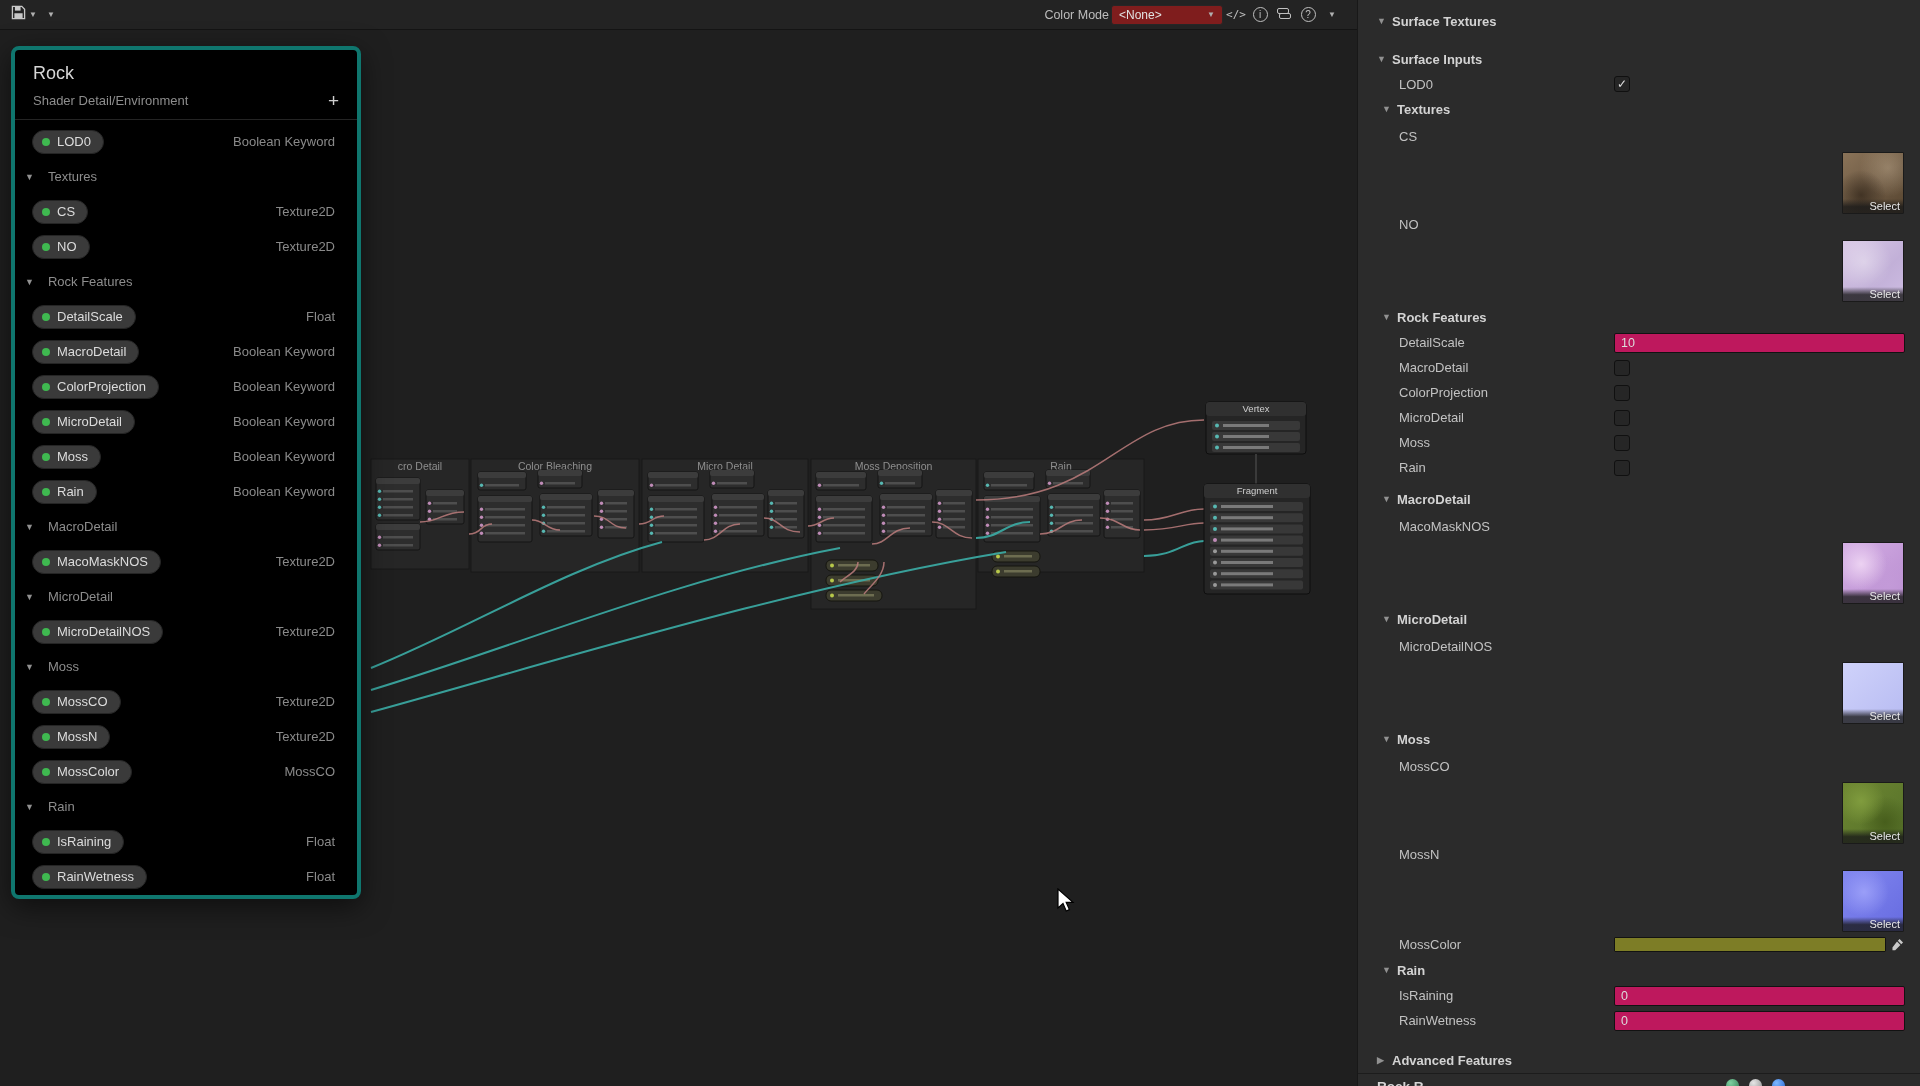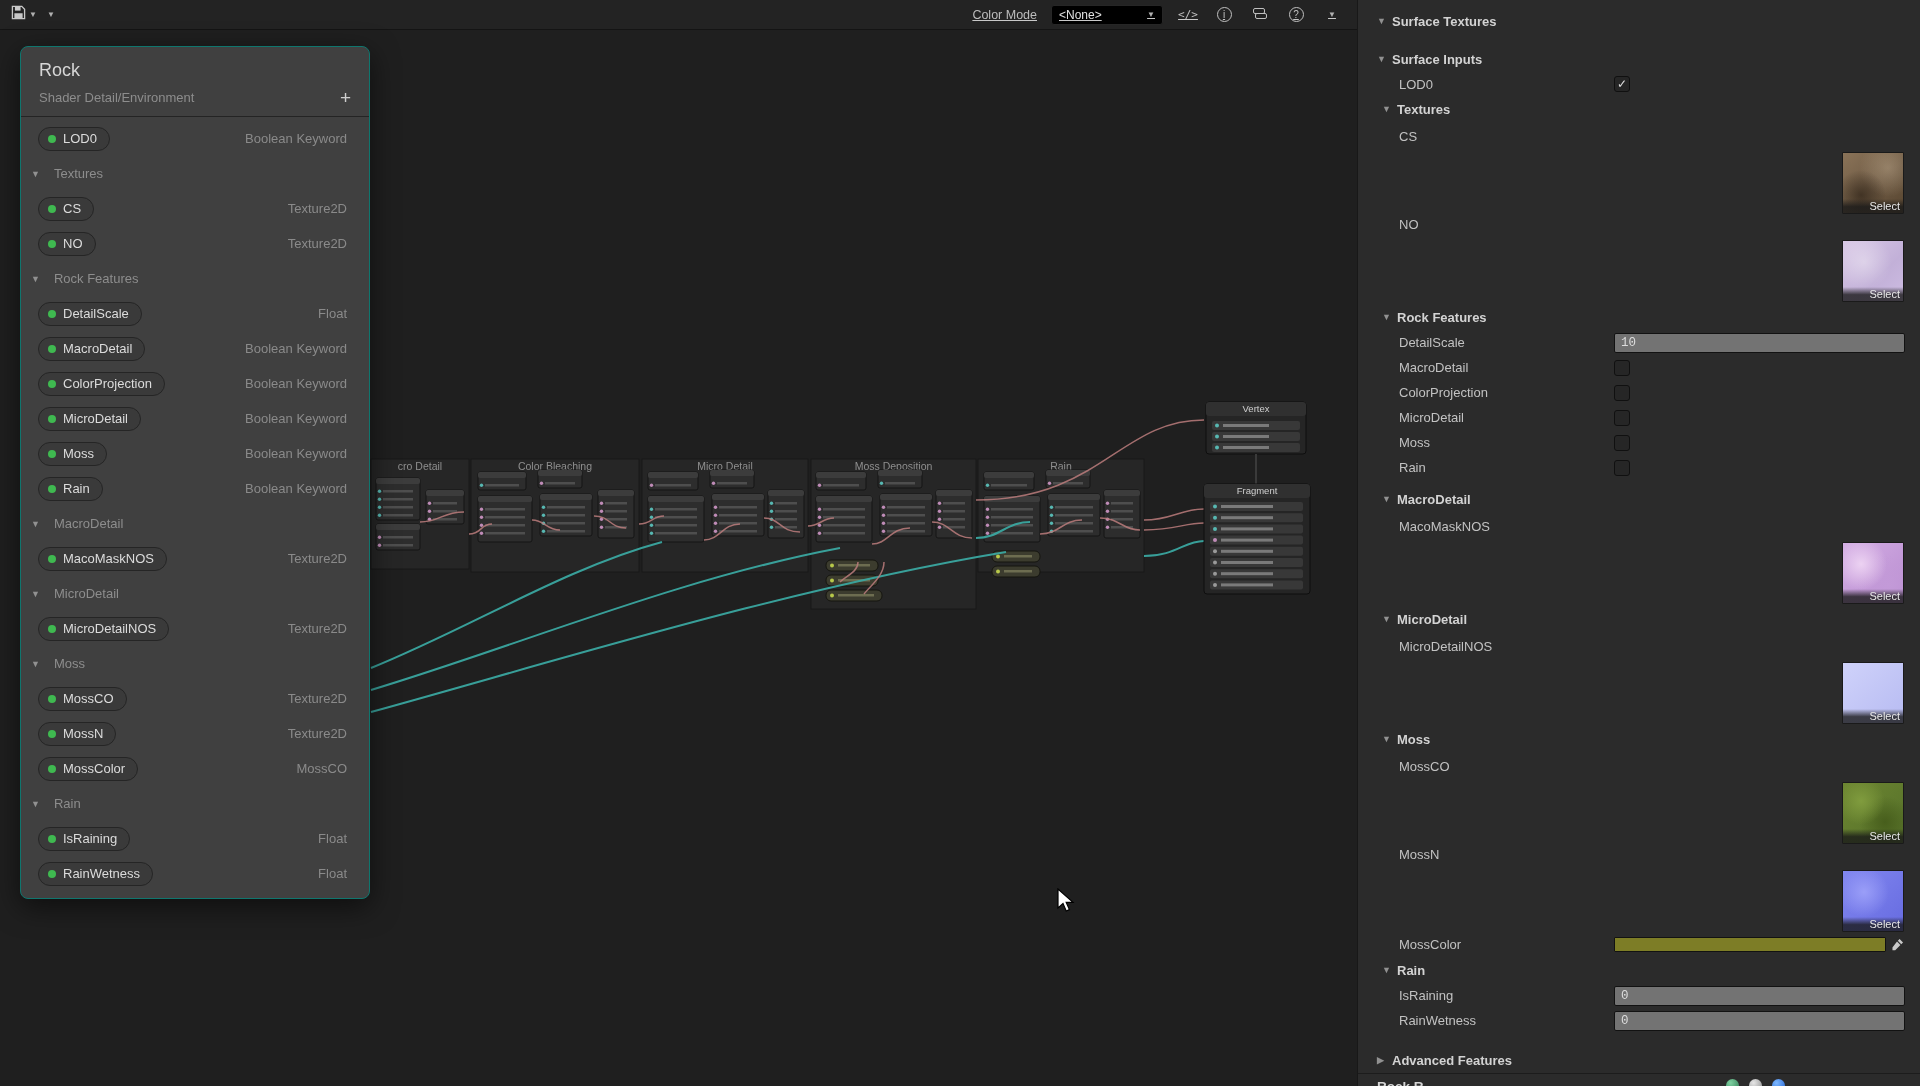--- a/index.html
+++ b/index.html
@@ -8,33 +8,33 @@
   .app{position:relative;width:1920px;height:1086px;}
 
   
   .graph-region{position:absolute;left:0;top:0;width:1357px;height:1086px;background:#1f1f1f;overflow:hidden;}
   #graph-svg{position:absolute;left:0;top:0;}
 
   
   .toolbar{position:absolute;left:0;top:0;width:1357px;height:30px;background:#232323;border-bottom:1px solid #141414;display:flex;align-items:center;padding:0 14px 0 6px;z-index:5;}
   .tb-btn{display:flex;align-items:center;gap:3px;padding:2px 5px;border-radius:3px;color:#c4c4c4;cursor:pointer;}
   .caret{font-size:8px;color:#b0b0b0;}
-  .tb-right{margin-left:auto;display:flex;align-items:center;gap:14px;text-decoration:underline;}
+  .tb-right{margin-left:auto;display:flex;align-items:center;gap:2px;}
   .tb-label{font-size:12.5px;color:#bdbdbd;}
-  .tb-select{width:112px;height:20px;background:#000000;border:1px solid #262626;border-radius:3px;display:flex;align-items:center;justify-content:space-between;padding:0 7px;font-size:12px;color:#e2e2e2;cursor:pointer;}
+  .tb-select{width:112px;height:20px;background:#7f1d1d;border:1px solid #262626;border-radius:3px;display:flex;align-items:center;justify-content:space-between;padding:0 7px;font-size:12px;color:#e2e2e2;cursor:pointer;}
   .tb-icon{min-width:22px;height:22px;display:flex;align-items:center;justify-content:center;color:#c0c0c0;font-size:12px;cursor:pointer;}
   .circle-glyph{width:15px;height:15px;border:1.2px solid #c0c0c0;border-radius:50%;display:flex;align-items:center;justify-content:center;font-size:10px;line-height:1;}
   .layers{position:relative;width:14px;height:13px;}
   .layers div{position:absolute;width:12px;height:6px;border:1.2px solid #c0c0c0;border-radius:2px;background:#232323;}
   .layers div:nth-child(1){left:0;top:0;}
   .layers div:nth-child(2){left:2px;top:5px;}
   .code-glyph{font-size:11px;letter-spacing:0;font-family:"DejaVu Sans Mono",monospace;}
 
   
-  .blackboard{position:absolute;left:20px;top:46px;width:350px;height:853px;background:#404040;border:1px solid #0f766e;border-radius:8px;box-shadow:0 8px 28px rgba(0,0,0,.55);z-index:10;overflow:hidden;}
+  .blackboard{position:absolute;left:11px;top:46px;width:350px;height:853px;background:#000000;border:4px solid #0f766e;border-radius:8px;box-shadow:0 8px 28px rgba(0,0,0,.55);z-index:10;overflow:hidden;}
   .bb-header{padding:13px 18px 9px 18px;border-bottom:1px solid #242424;}
   .bb-title{font-size:18px;color:#d6d6d6;}
   .bb-subrow{display:flex;align-items:center;justify-content:space-between;margin-top:7px;}
   .bb-sub{font-size:13px;color:#8d8d8d;}
   .bb-add{font-size:19px;color:#cfcfcf;cursor:pointer;line-height:1;}
   .bb-rows{padding-top:4px;}
   .bb-row{height:35px;display:flex;align-items:center;padding:0 22px 0 17px;}
   .bb-row.section{color:#8d8d8d;font-size:13px;padding-left:10px;}
   .bb-row.section .tri{margin-right:14px;}
   .tri{font-size:9px;color:#919191;flex:none;}
@@ -47,21 +47,21 @@
   .inspector{position:absolute;left:1357px;top:0;width:563px;height:1086px;background:#2b2b2b;border-left:1px solid #181818;z-index:6;}
   .ins-root{padding-top:8px;position:relative;height:100%;}
   .ins-sec{display:flex;align-items:center;height:26px;font-weight:bold;color:#d3d3d3;font-size:13px;cursor:pointer;}
   .ins-sec .tri,.ins-sec .tri-r{width:15px;}
   .lvl1{padding-left:19px;}
   .lvl2{padding-left:24px;}
   .mt6{margin-top:6px;}.mt12{margin-top:12px;}.mt14{margin-top:14px;}.mt4{margin-top:4px;}
   .ins-row{display:flex;align-items:center;height:25px;padding-left:41px;color:#c2c2c2;font-size:13px;}
   .ins-row.h24{height:24px;}
   .ins-row .lbl{width:215px;flex:none;}
-  .ctl-field{width:291px;height:20px;background:#737373;border:1px solid #121212;border-radius:2px;color:#dcdcdc;font-size:12.5px;padding:0 6px;font-family:Liberation Mono, monospace;outline:none;}
+  .ctl-field{width:291px;height:20px;background:#be185d;border:1px solid #121212;border-radius:2px;color:#dcdcdc;font-size:12.5px;padding:0 6px;font-family:Liberation Sans, sans-serif;outline:none;}
   .checkbox{width:16px;height:16px;background:#262626;border:1px solid #101010;border-radius:3px;display:flex;align-items:center;justify-content:center;color:#dcdcdc;font-size:12px;cursor:pointer;flex:none;}
   .texrow{display:flex;align-items:flex-start;height:88px;padding:4px 16px 0 41px;color:#c2c2c2;font-size:13px;}
   .texrow .lbl{padding-top:3px;}
   .thumb{margin-left:auto;width:62px;height:62px;position:relative;border:1px solid #1a1a1a;border-radius:1px;cursor:pointer;margin-top:26px;}
   .thumb .select{position:absolute;left:0;right:0;bottom:0;text-align:right;font-size:11px;color:#e8e8e8;background:linear-gradient(rgba(20,20,20,0),rgba(25,25,25,.8) 55%);padding:1px 3px 1px 0;}
   .thumb-cs{background:radial-gradient(circle at 30% 70%, rgba(35,25,15,.6), transparent 42%),radial-gradient(circle at 75% 25%, rgba(215,195,165,.35), transparent 45%),linear-gradient(140deg,#8a7358,#6e5a44 55%,#57452f);}
   .thumb-no{background:radial-gradient(circle at 35% 35%, rgba(255,255,255,.35), transparent 50%),linear-gradient(135deg,#d9c9e6,#c2b0d8 60%,#cdbce2);}
   .thumb-maco{background:radial-gradient(circle at 30% 35%, #ecd2f2, transparent 45%),radial-gradient(circle at 75% 70%, #c39ad8, transparent 50%),linear-gradient(135deg,#d4aee4,#b88cd0);}
   .thumb-micro{background:linear-gradient(135deg,#cfd2fa,#b7bbf2);}
   .thumb-mossco{background:radial-gradient(circle at 30% 30%, #809c3e, transparent 40%),radial-gradient(circle at 70% 65%, #475e1c, transparent 45%),linear-gradient(135deg,#6d8631,#55702a);}

